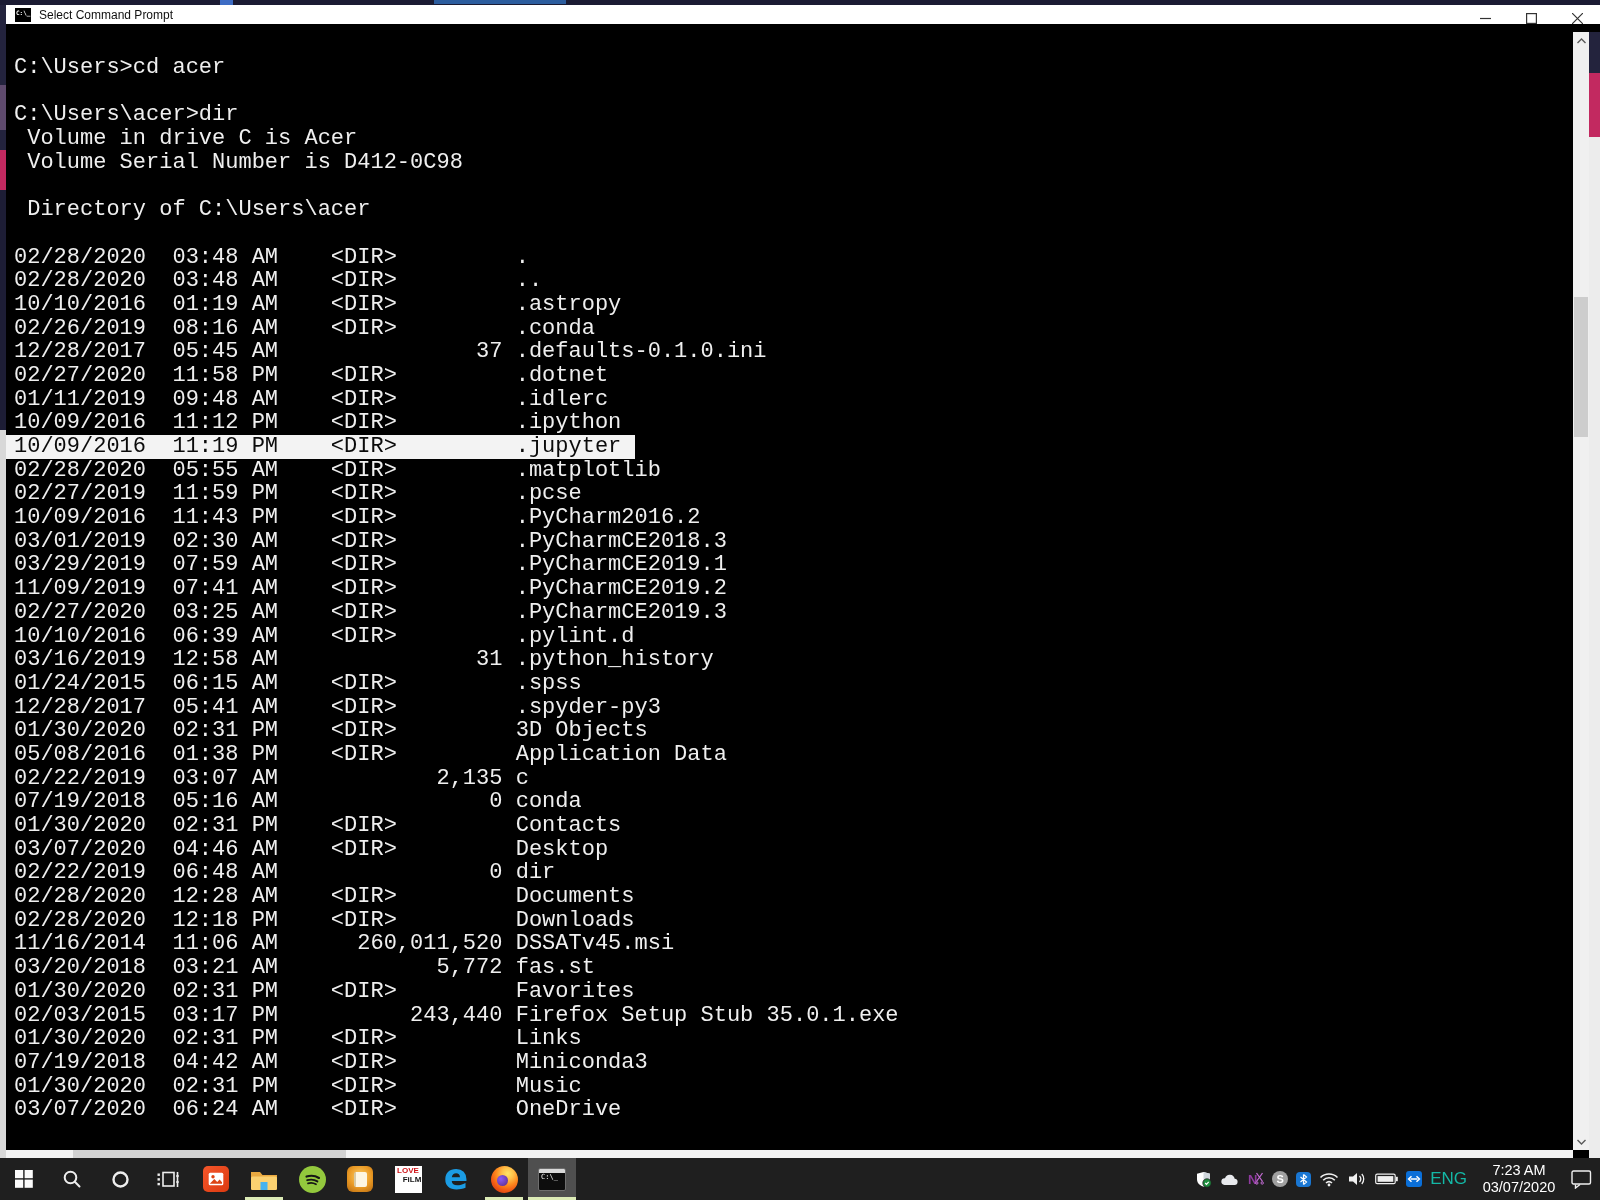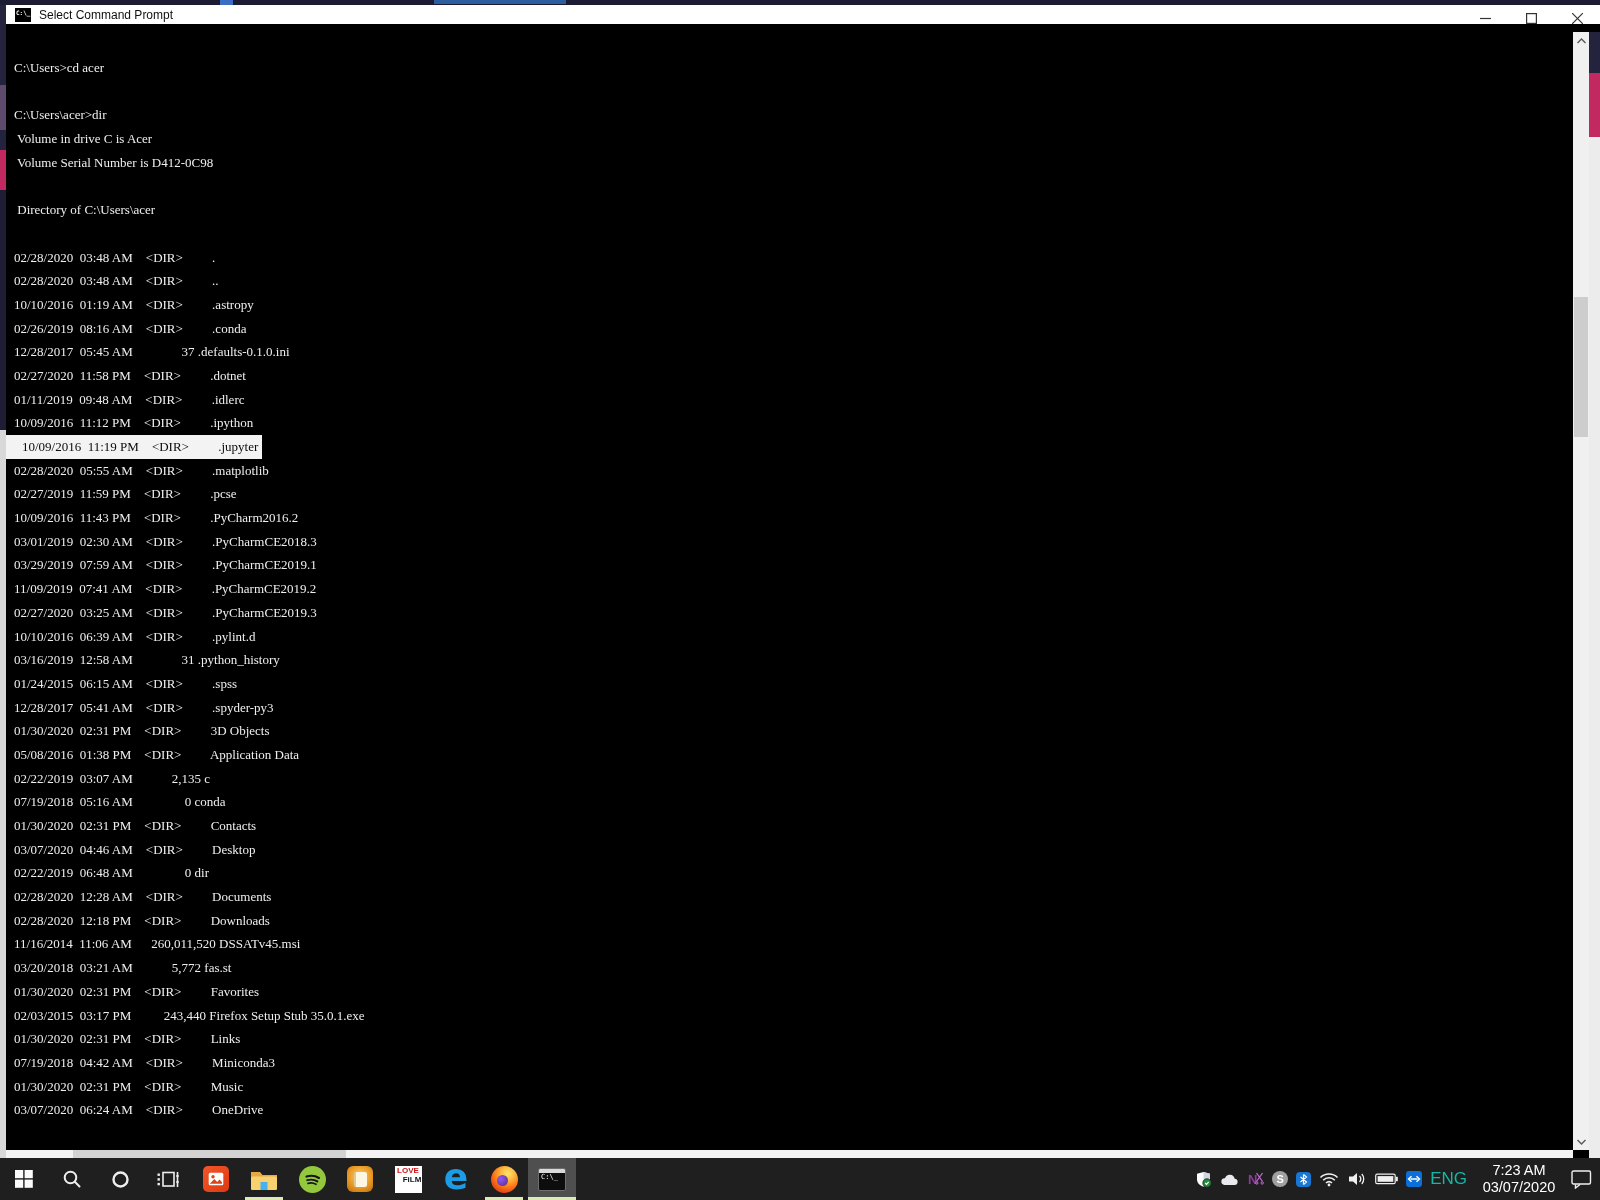--- a/index.html
+++ b/index.html
@@ -29,24 +29,24 @@
   #app-icon{width:16px;height:14px;background:#000;margin-left:9px;overflow:hidden;
             color:#fff;font:bold 6px/7px "DejaVu Sans Mono",monospace;padding:1px 0 0 1px;box-sizing:border-box;}
   #title-text{margin-left:8px;font-size:12px;color:#101010;}
   #win-controls{margin-left:auto;display:flex;height:100%;}
   .win-btn{width:46px;height:27px;display:flex;align-items:center;justify-content:center;}
   .win-btn svg{display:block;}
 
   
   #terminal{left:6px;top:32px;width:1567px;height:1118px;background:#000;overflow:hidden;}
   #term-pre{position:absolute;left:8px;top:24px;white-space:pre;
-            font-family:Liberation Serif, serif;font-size:13px;line-height:23.7px;
+            font-family:Liberation Mono, monospace;font-size:22px;line-height:23.7px;
             color:#efefef;}
   .t-line{height:23.7px;}
-  .hl{background:#f3f3f3;color:#0b0b0b;display:inline-block;margin-left:-8px;padding-left:16px;text-align:right;}
+  .hl{background:#f3f3f3;color:#0b0b0b;display:inline-block;margin-left:-8px;padding-left:8px;text-align:right;}
 
   
   #vscroll{left:1573px;top:32px;width:16px;height:1118px;background:#f0f0f0;}
   .vbtn{position:absolute;left:0;width:16px;height:17px;display:flex;align-items:center;justify-content:center;}
   #vbtn-up{top:0;} #vbtn-down{bottom:0;}
   #vthumb{position:absolute;left:1px;top:265px;width:14px;height:140px;background:#cdcdcd;}
   #hscroll{left:6px;top:1150px;width:1567px;height:8px;background:#f3f3f3;}
   #hthumb{position:absolute;left:67px;top:0;width:273px;height:8px;background:#d2d2d2;}
 
   

